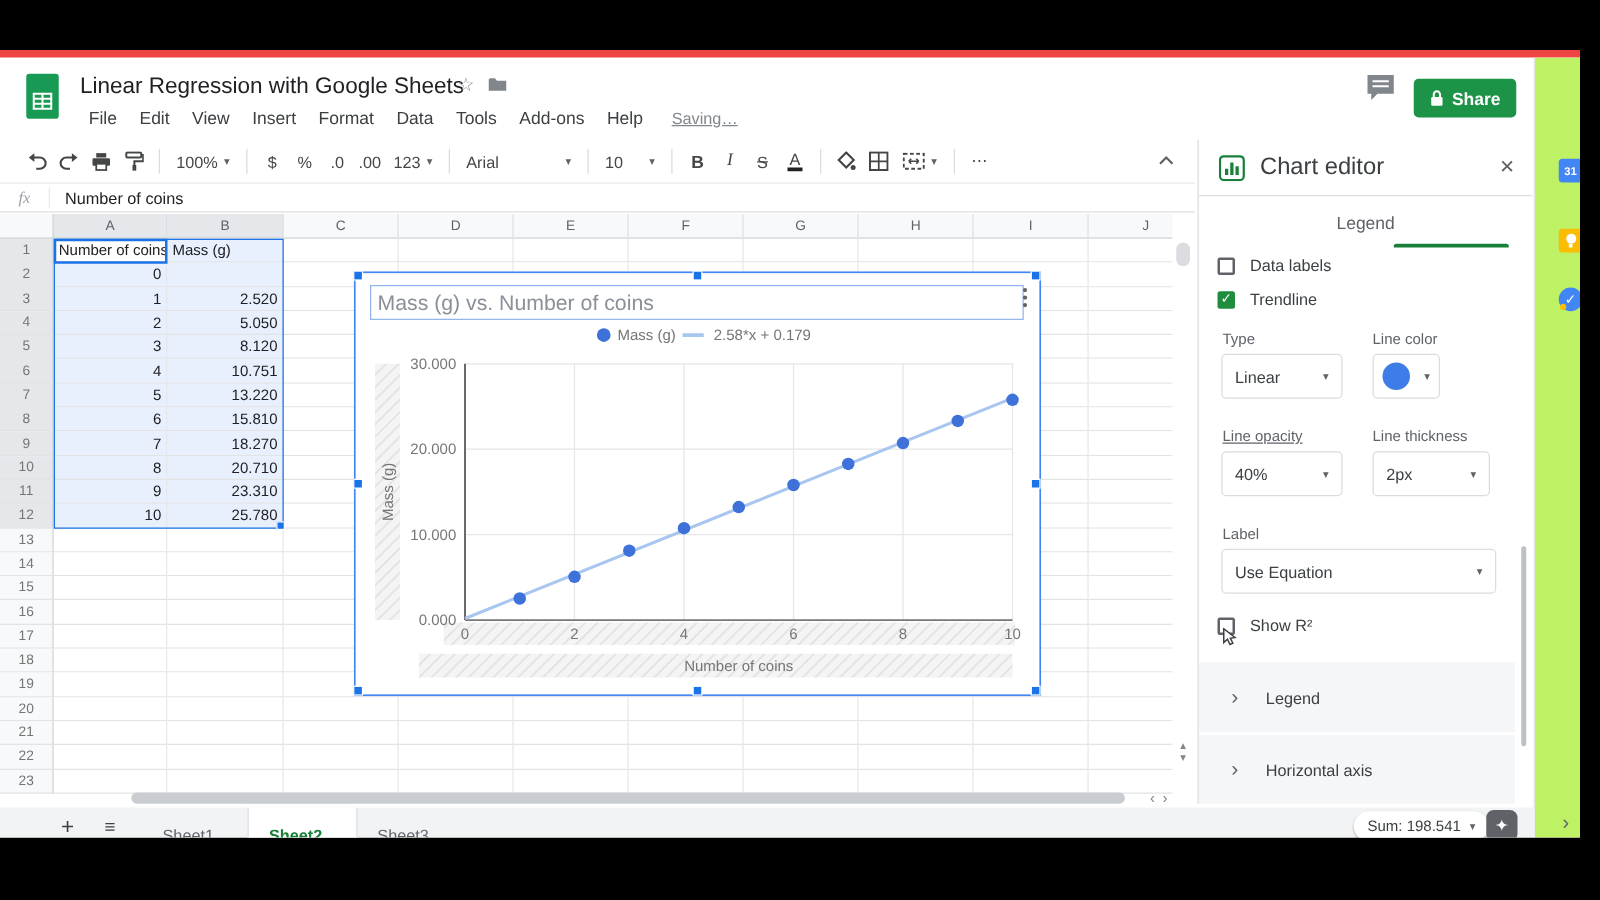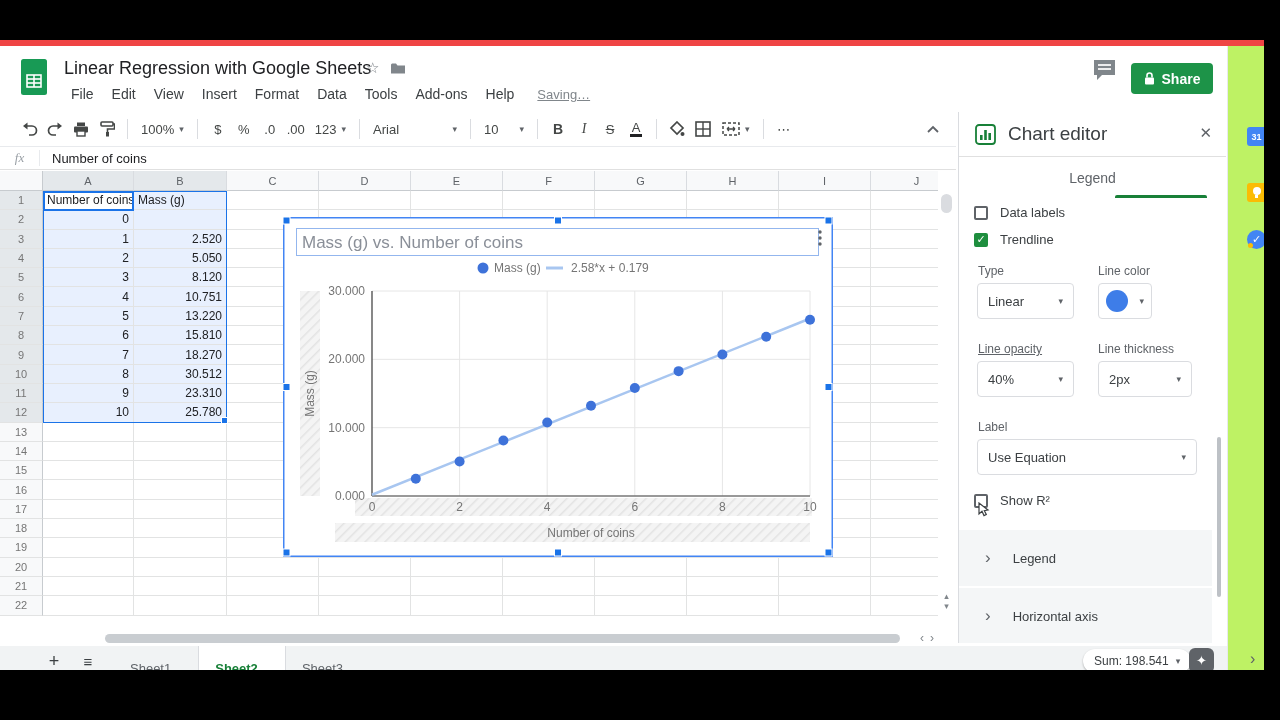--- a/index.html
+++ b/index.html
@@ -376,21 +376,21 @@
         <div class="g-cell" style="width: 92px;"></div>
         <div class="g-cell" style="width: 92px;"></div>
         <div class="g-cell" style="width: 92px;"></div>
         <div class="g-cell" style="width: 92px;"></div>
         <div class="g-cell" style="width: 92px;"></div>
         <div class="g-cell" style="width: 92px;"></div>
       </div>
       <div class="g-row">
         <div class="g-rowhead sel">10</div>
         <div class="g-cell num tint" style="width: 91px;">8</div>
-        <div class="g-cell num tint" style="width: 93px;">30.512</div>
+        <div class="g-cell num tint" style="width: 93px;">20.710</div>
         <div class="g-cell" style="width: 92px;"></div>
         <div class="g-cell" style="width: 92px;"></div>
         <div class="g-cell" style="width: 92px;"></div>
         <div class="g-cell" style="width: 92px;"></div>
         <div class="g-cell" style="width: 92px;"></div>
         <div class="g-cell" style="width: 92px;"></div>
         <div class="g-cell" style="width: 92px;"></div>
         <div class="g-cell" style="width: 92px;"></div>
       </div>
       <div class="g-row">
@@ -531,20 +531,33 @@
         <div class="g-cell" style="width: 92px;"></div>
         <div class="g-cell" style="width: 92px;"></div>
         <div class="g-cell" style="width: 92px;"></div>
         <div class="g-cell" style="width: 92px;"></div>
         <div class="g-cell" style="width: 92px;"></div>
         <div class="g-cell" style="width: 92px;"></div>
         <div class="g-cell" style="width: 92px;"></div>
       </div>
       <div class="g-row">
         <div class="g-rowhead">22</div>
+        <div class="g-cell" style="width: 91px;"></div>
+        <div class="g-cell" style="width: 93px;"></div>
+        <div class="g-cell" style="width: 92px;"></div>
+        <div class="g-cell" style="width: 92px;"></div>
+        <div class="g-cell" style="width: 92px;"></div>
+        <div class="g-cell" style="width: 92px;"></div>
+        <div class="g-cell" style="width: 92px;"></div>
+        <div class="g-cell" style="width: 92px;"></div>
+        <div class="g-cell" style="width: 92px;"></div>
+        <div class="g-cell" style="width: 92px;"></div>
+      </div>
+      <div class="g-row">
+        <div class="g-rowhead">23</div>
         <div class="g-cell" style="width: 91px;"></div>
         <div class="g-cell" style="width: 93px;"></div>
         <div class="g-cell" style="width: 92px;"></div>
         <div class="g-cell" style="width: 92px;"></div>
         <div class="g-cell" style="width: 92px;"></div>
         <div class="g-cell" style="width: 92px;"></div>
         <div class="g-cell" style="width: 92px;"></div>
         <div class="g-cell" style="width: 92px;"></div>
         <div class="g-cell" style="width: 92px;"></div>
         <div class="g-cell" style="width: 92px;"></div>

